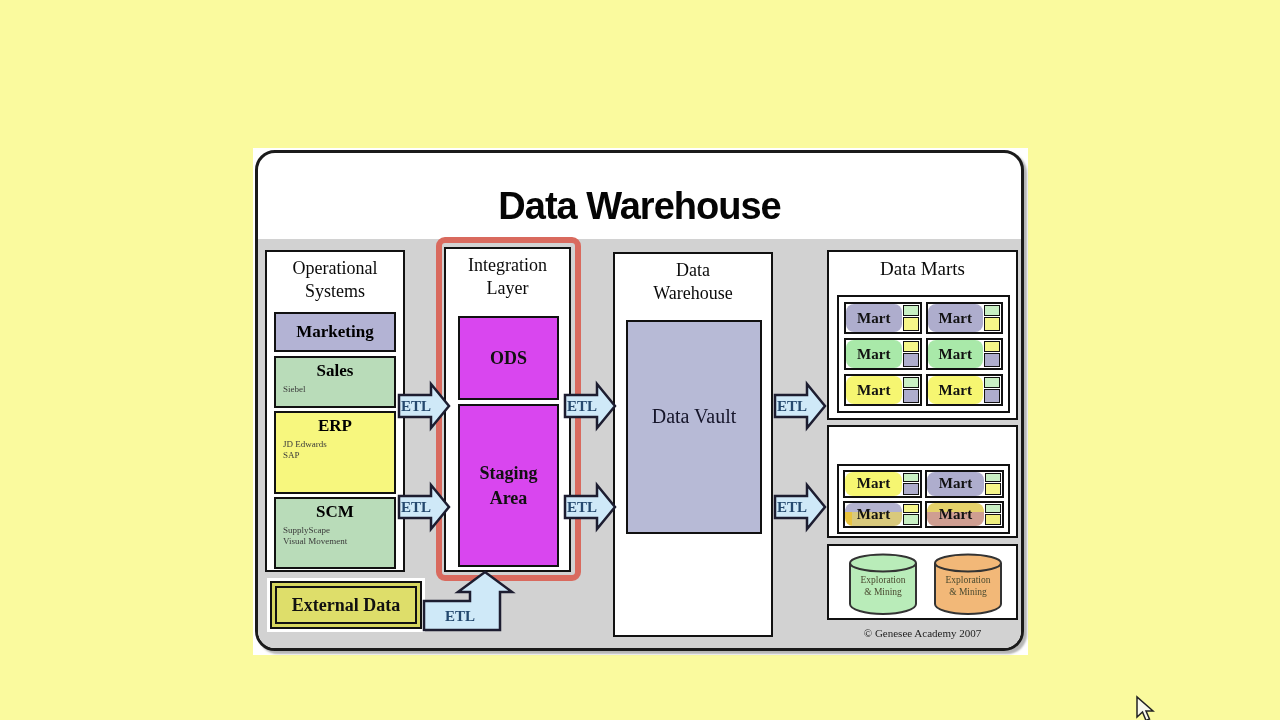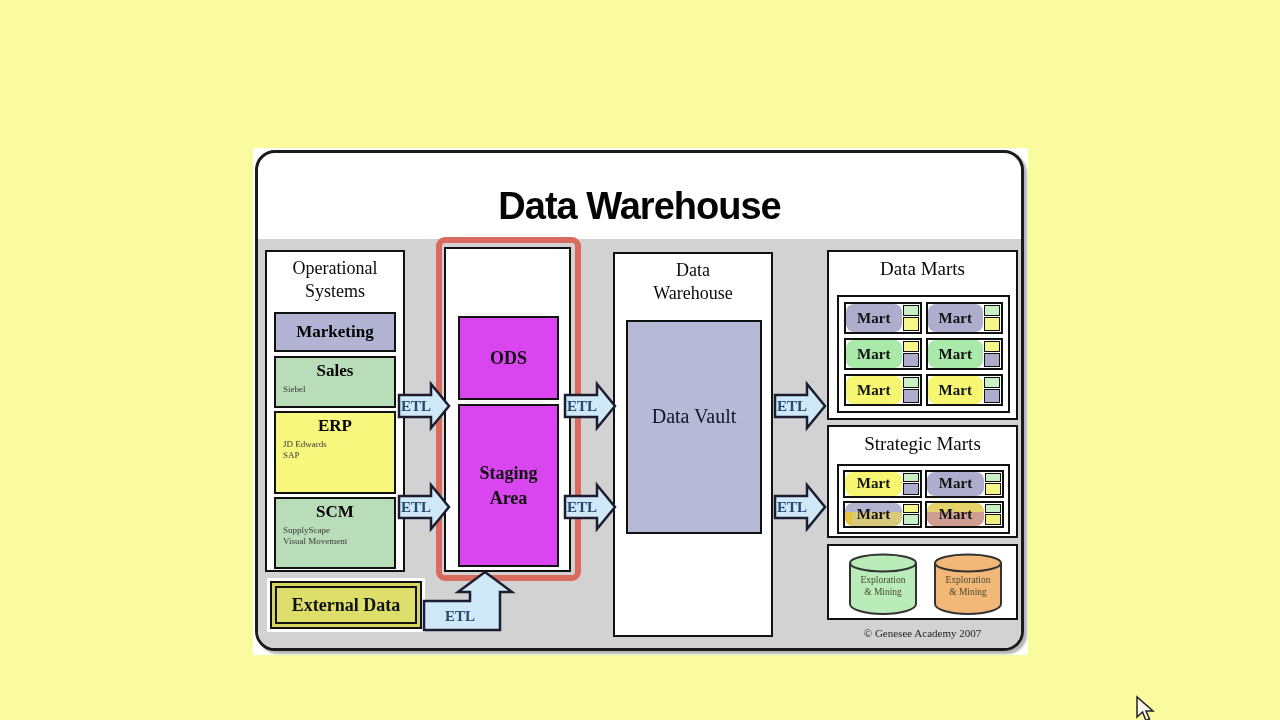--- a/index.html
+++ b/index.html
@@ -139,20 +139,22 @@
     </div>
 
     <div class="external">
       <div class="ext-mid">
         <div class="ext-inner">External Data</div>
       </div>
     </div>
 
     <div class="red-box"></div>
     <div class="col int-col">
+      <div class="col-header">Integration
+Layer</div>
       <div class="ods">ODS</div>
       <div class="staging">Staging
 Area</div>
     </div>
 
     <div class="col dw-col">
       <div class="col-header">Data
 Warehouse</div>
       <div class="vault">Data Vault</div>
     </div>
@@ -199,21 +201,20 @@
             <div class="mart-label">Mart</div>
             <div class="mart-side">
               <div class="sa"></div>
               <div class="sb"></div>
             </div>
           </div>
       </div>
     </div>
 
     <div class="col strat-box">
-      <div class="col-header">Strategic Marts</div>
       <div class="strat-grid">
         <div class="mart m-r3">
             <div class="mart-label">Mart</div>
             <div class="mart-side">
               <div class="sa"></div>
               <div class="sb"></div>
             </div>
           </div>
         <div class="mart m-r1">
             <div class="mart-label">Mart</div>

